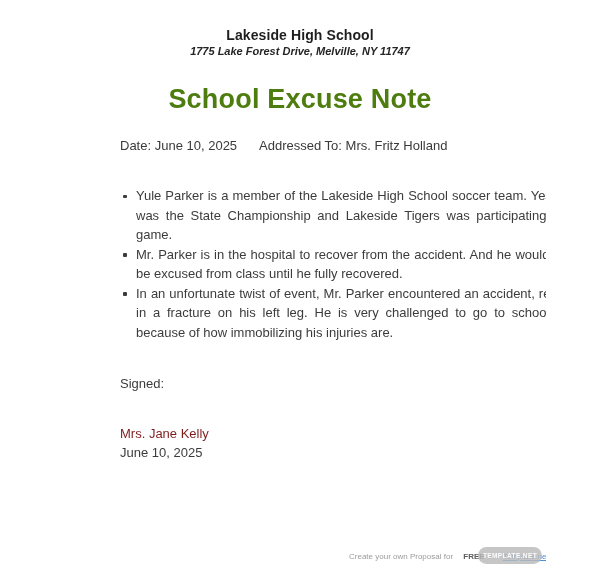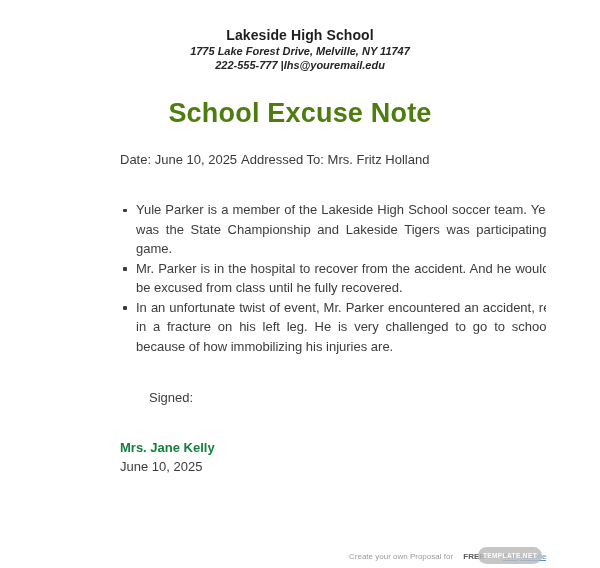--- a/index.html
+++ b/index.html
@@ -44,21 +44,21 @@
     margin: 0 66px;
     width: 468px;
     color: #3c3c3c;
     font-size: 13px;
   }
   .meta-line {
     margin-top: 24px;
     line-height: 16px;
     color: #3a3a3a;
   }
-  .meta-line .addressed { margin-left: 4px; }
+  .meta-line .addressed { margin-left: 22px; }
   .intro {
     margin-top: 31px;
     line-height: 19.5px;
     text-align: justify;
   }
   ul.excuse-list {
     margin-top: 32px;
     list-style: none;
   }
   ul.excuse-list li {
@@ -73,29 +73,28 @@
     left: 3px;
     top: 8.5px;
     width: 3.5px;
     height: 3.5px;
     border-radius: 1px;
     background: #3c3c3c;
   }
   .signed-label {
     margin-top: 34px;
     line-height: 16px;
-    margin-left: 29px;
   }
   .sig-block {
     margin-top: 33px;
     line-height: 18.5px;
   }
   .sig-name {
-    font-weight: 700;
-    color: #15803d;
+    font-weight: 400;
+    color: #7f1d1d;
   }
   .sig-role, .sig-date { color: #3c3c3c; }
   .footer {
     position: absolute;
     left: 295px;
     bottom: 6px;
     font-size: 8px;
     color: #9b9b9b;
     white-space: nowrap;
     line-height: 10px;
@@ -124,21 +123,20 @@
   }
 </style>
 </head>
 <body>
 
 <div class="page">
 
   <div class="letterhead">
     <div class="school-name">Lakeside High School</div>
     <div class="letterhead-line">1775 Lake Forest Drive, Melville, NY 11747</div>
-    <div class="letterhead-line">222-555-777 |lhs@youremail.edu</div>
   </div>
 
   <h1 class="doc-title">School Excuse Note</h1>
 
   <div class="content">
 
     <div class="meta-line">
       <span>Date: June 10, 2025</span><span class="addressed">Addressed To: Mrs. Fritz Holland</span>
     </div>
 

